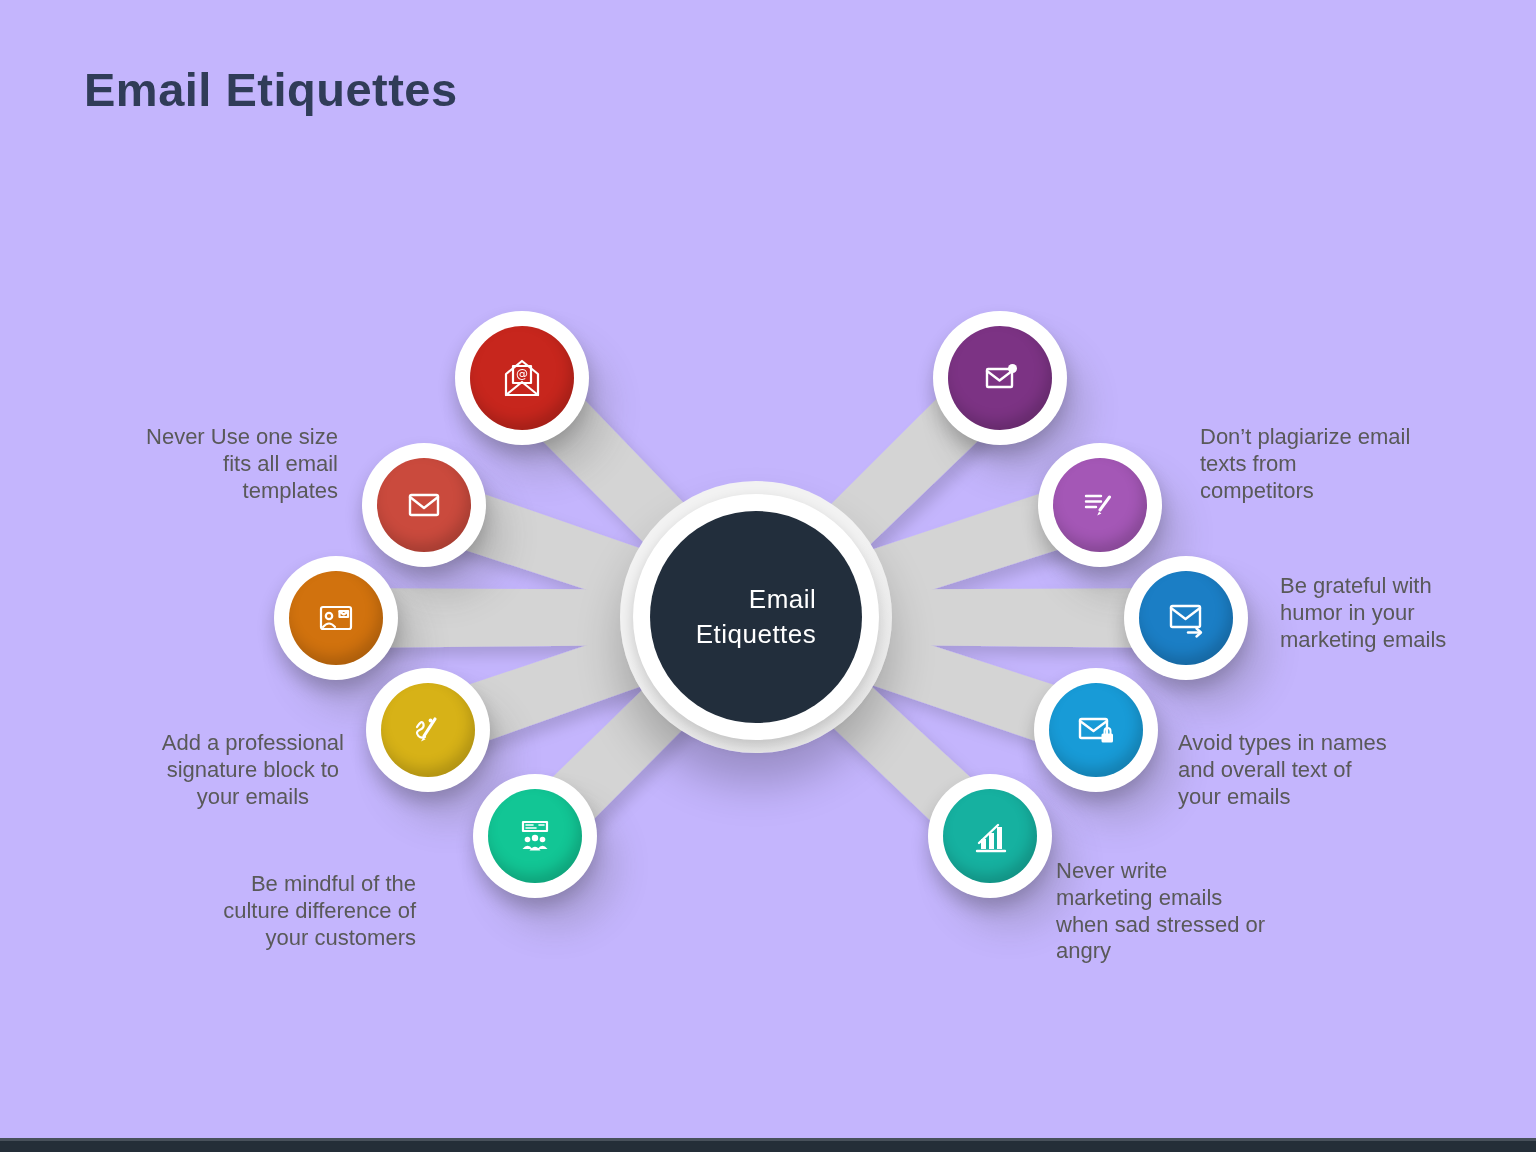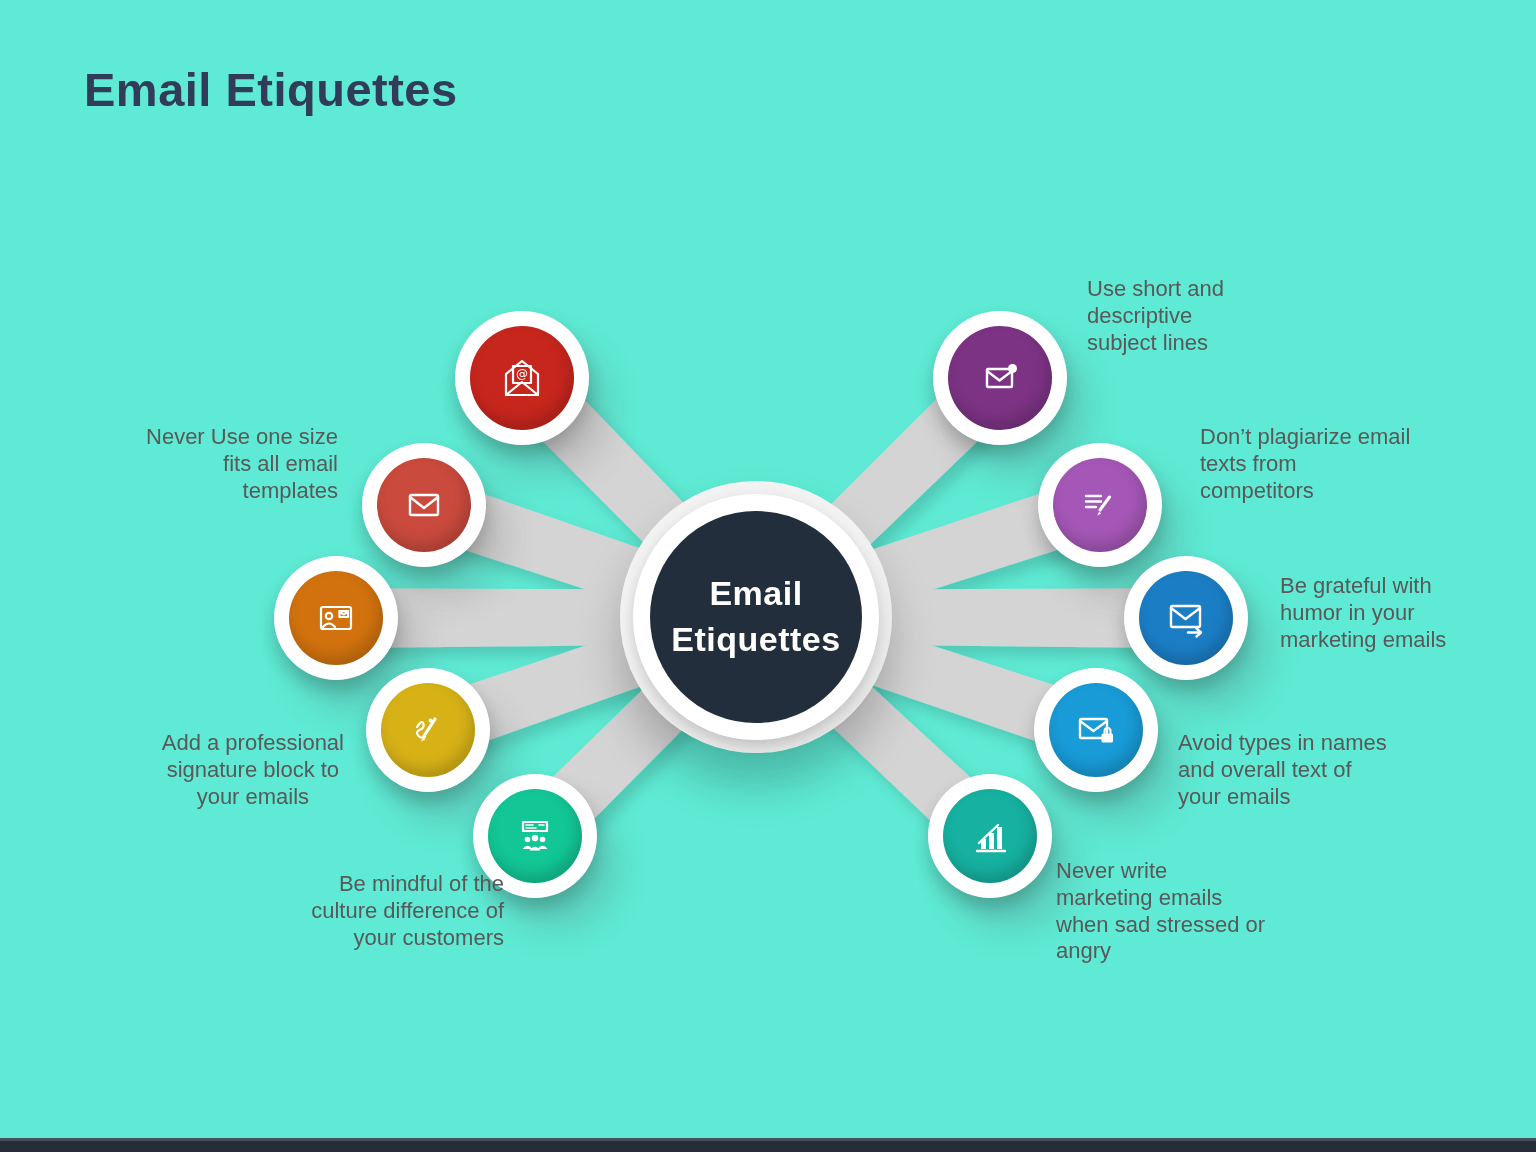--- a/index.html
+++ b/index.html
@@ -1,17 +1,17 @@
 <!DOCTYPE html>
 <html><head>
 <meta charset="utf-8">
 <style>
   html,body{margin:0;padding:0;background:#ffffff;}
   .slide{
-    position:relative;width:1536px;height:1152px;background:#5eead4;overflow:hidden;
+    position:relative;width:1536px;height:1152px;background:#c4b5fd;overflow:hidden;
     font-family:"Liberation Sans",sans-serif;
   }
   .page-title{
     position:absolute;left:84px;top:62px;margin:0;
     font-size:47px;font-weight:700;color:#303c58;letter-spacing:0.5px;
   }
   .bottom-bar{
     position:absolute;left:0;right:0;bottom:0;height:11px;
     background:#242e38;border-top:3px solid #47505a;
   }
@@ -26,22 +26,22 @@
     box-shadow:0 30px 45px rgba(0,0,0,0.22);
   }
   .hub-white{
     width:246px;height:246px;border-radius:50%;background:#ffffff;
     display:flex;align-items:center;justify-content:center;
     box-shadow:0 6px 14px rgba(0,0,0,0.18);
   }
   .hub-core{
     width:212px;height:212px;border-radius:50%;background:#222e3c;
     display:flex;align-items:center;justify-content:center;
-    color:#ffffff;font-weight:700;font-size:34px;line-height:1.35;
-    text-align:center;white-space:pre-line;letter-spacing:0.5px;
+    color:#ffffff;font-weight:400;font-size:26px;line-height:1.35;
+    text-align:right;white-space:pre-line;letter-spacing:0.5px;
   }
   
   .node{
     position:absolute;z-index:3;border-radius:50%;background:#ffffff;
     display:flex;align-items:center;justify-content:center;
     box-shadow:0 10px 18px rgba(0,0,0,0.20), 20px 30px 34px rgba(80,80,80,0.20);
   }
   .node .disc{
     border-radius:50%;display:flex;align-items:center;justify-content:center;
     box-shadow:inset -4px -8px 14px rgba(0,0,0,0.18);
@@ -197,26 +197,23 @@
       </svg>
     </span>
   </div>
 
   <div class="label label-left" style="right:1198px;top:424px;">Never Use one size
 fits all email
 templates</div>
   <div class="label label-left" style="right:1192px;top:730px;text-align:center;">Add a professional
 signature block to
 your emails</div>
-  <div class="label label-left" style="right:1032px;top:871px;">Be mindful of the
+  <div class="label label-left" style="right:1120px;top:871px;">Be mindful of the
 culture difference of
 your customers</div>
-  <div class="label label-right" style="left:1087px;top:276px;">Use short and
-descriptive
-subject lines</div>
   <div class="label label-right" style="left:1200px;top:424px;">Don’t plagiarize email
 texts from
 competitors</div>
   <div class="label label-right" style="left:1280px;top:573px;">Be grateful with
 humor in your
 marketing emails</div>
   <div class="label label-right" style="left:1178px;top:730px;">Avoid types in names
 and overall text of
 your emails</div>
   <div class="label label-right" style="left:1056px;top:858px;">Never write

